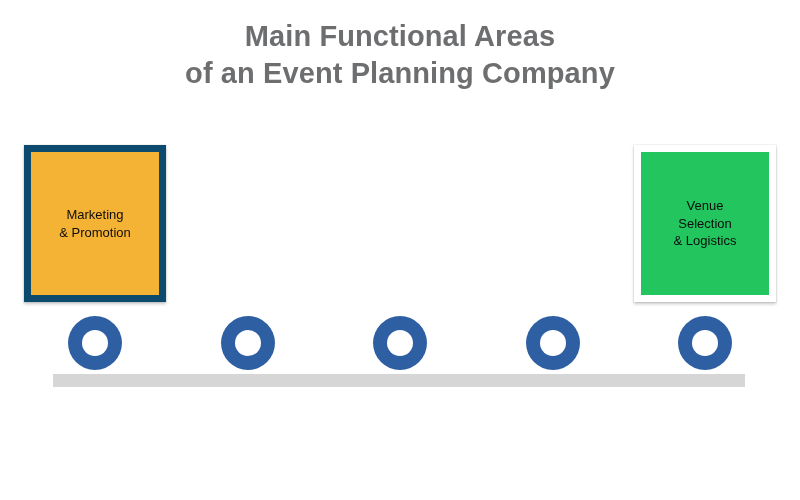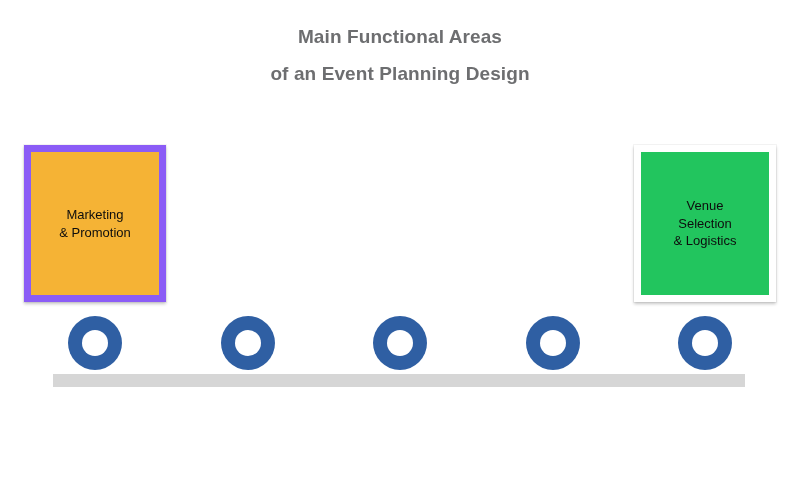--- a/index.html
+++ b/index.html
@@ -19,21 +19,21 @@
     height: 500px;
   }
 
   
   .title {
     position: absolute;
     top: 18px;
     left: 0;
     width: 800px;
     text-align: center;
-    font-size: 19px;
+    font-size: 29px;
     font-weight: bold;
     line-height: 37px;
     color: #6d6e70;
     letter-spacing: 0.1px;
   }
   .title .line { display: block; }
 
   
   .cards {
     position: absolute;
@@ -112,27 +112,27 @@
     background: #d6d6d6;
   }
 </style>
 </head>
 <body>
 
 <div class="slide">
 
   <div class="title" style="color: rgb(109, 110, 112);">
     <span class="line">Main Functional Areas</span>
-    <span class="line">of an Event Planning Design</span>
+    <span class="line">of an Event Planning Company</span>
   </div>
 
   <div class="cards">
 
 
-    <div class="card-frame" style="background: #8b5cf6;">
+    <div class="card-frame" style="background: #0c4a6e;">
       <div class="card-fill" style="background: rgb(245, 179, 53);">
         <span class="card-label">Marketing
 &amp; Promotion</span>
       </div>
     </div>
 
     <div class="card-frame" style="background: rgb(255, 255, 255);">
       <div class="card-fill" style="background: #22c55e;">
         <span class="card-label">Venue
 Selection

